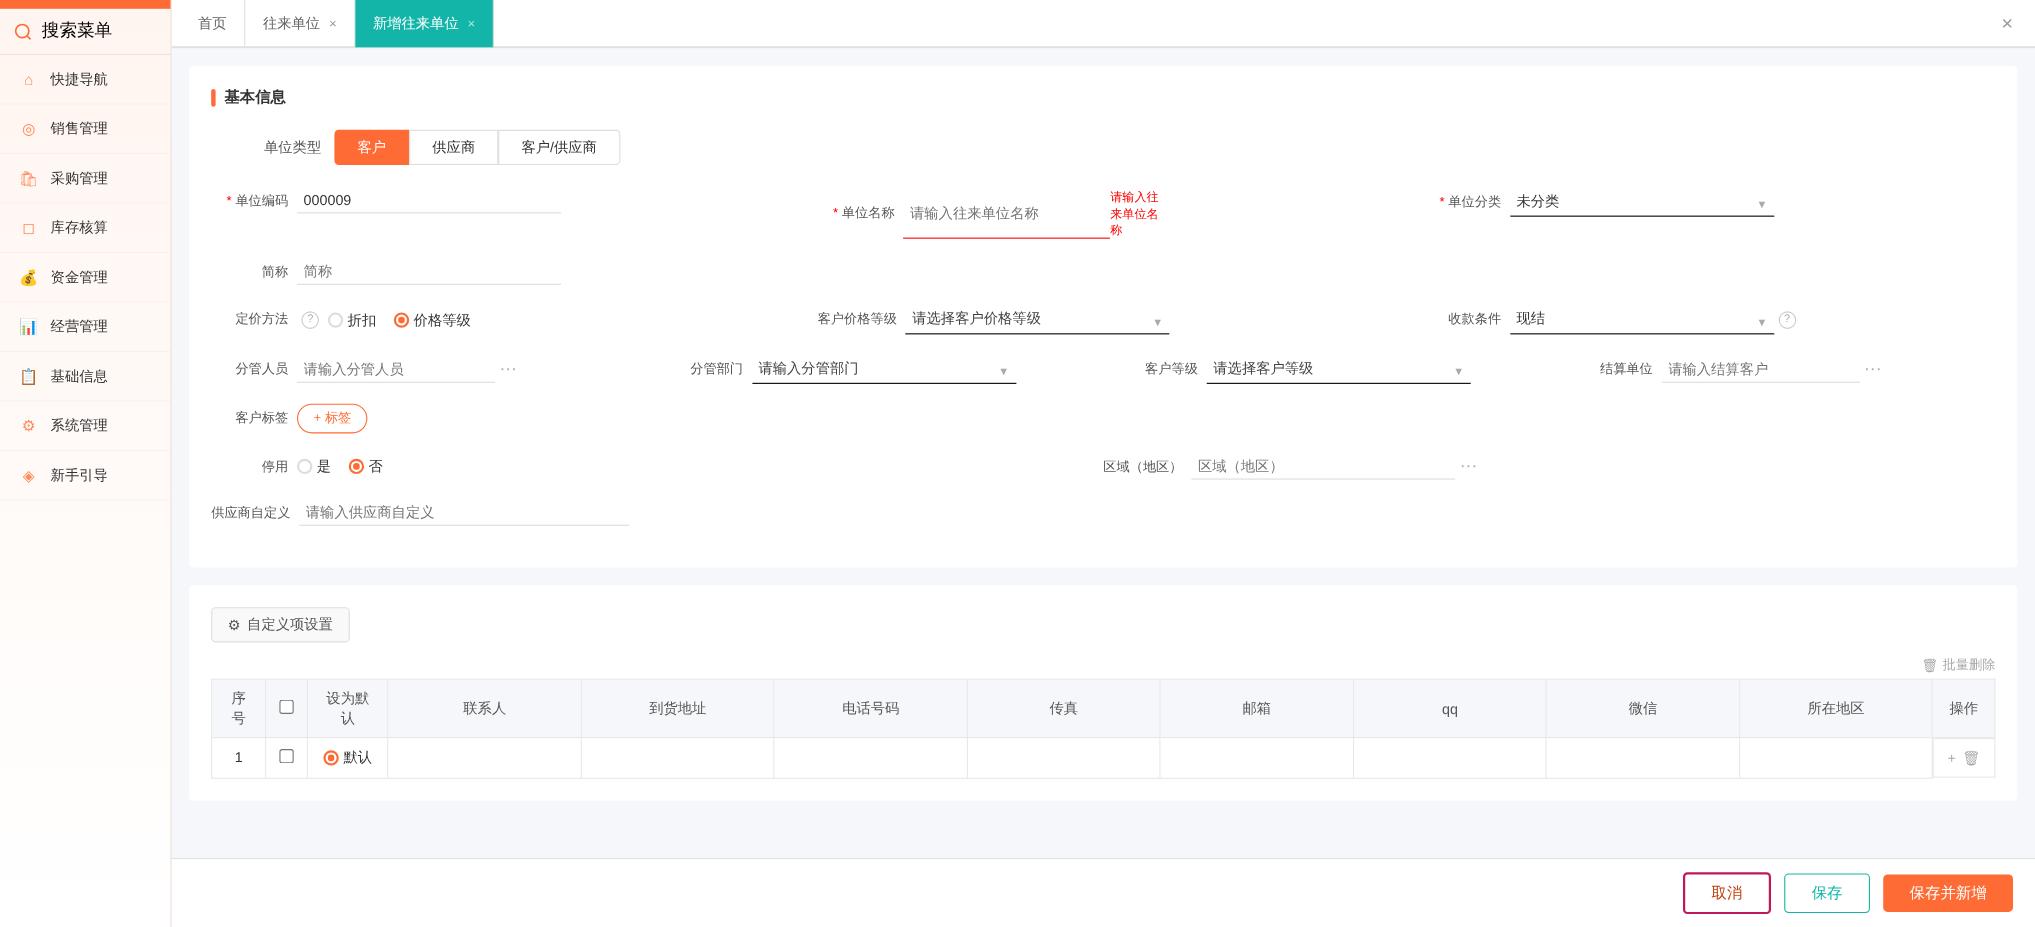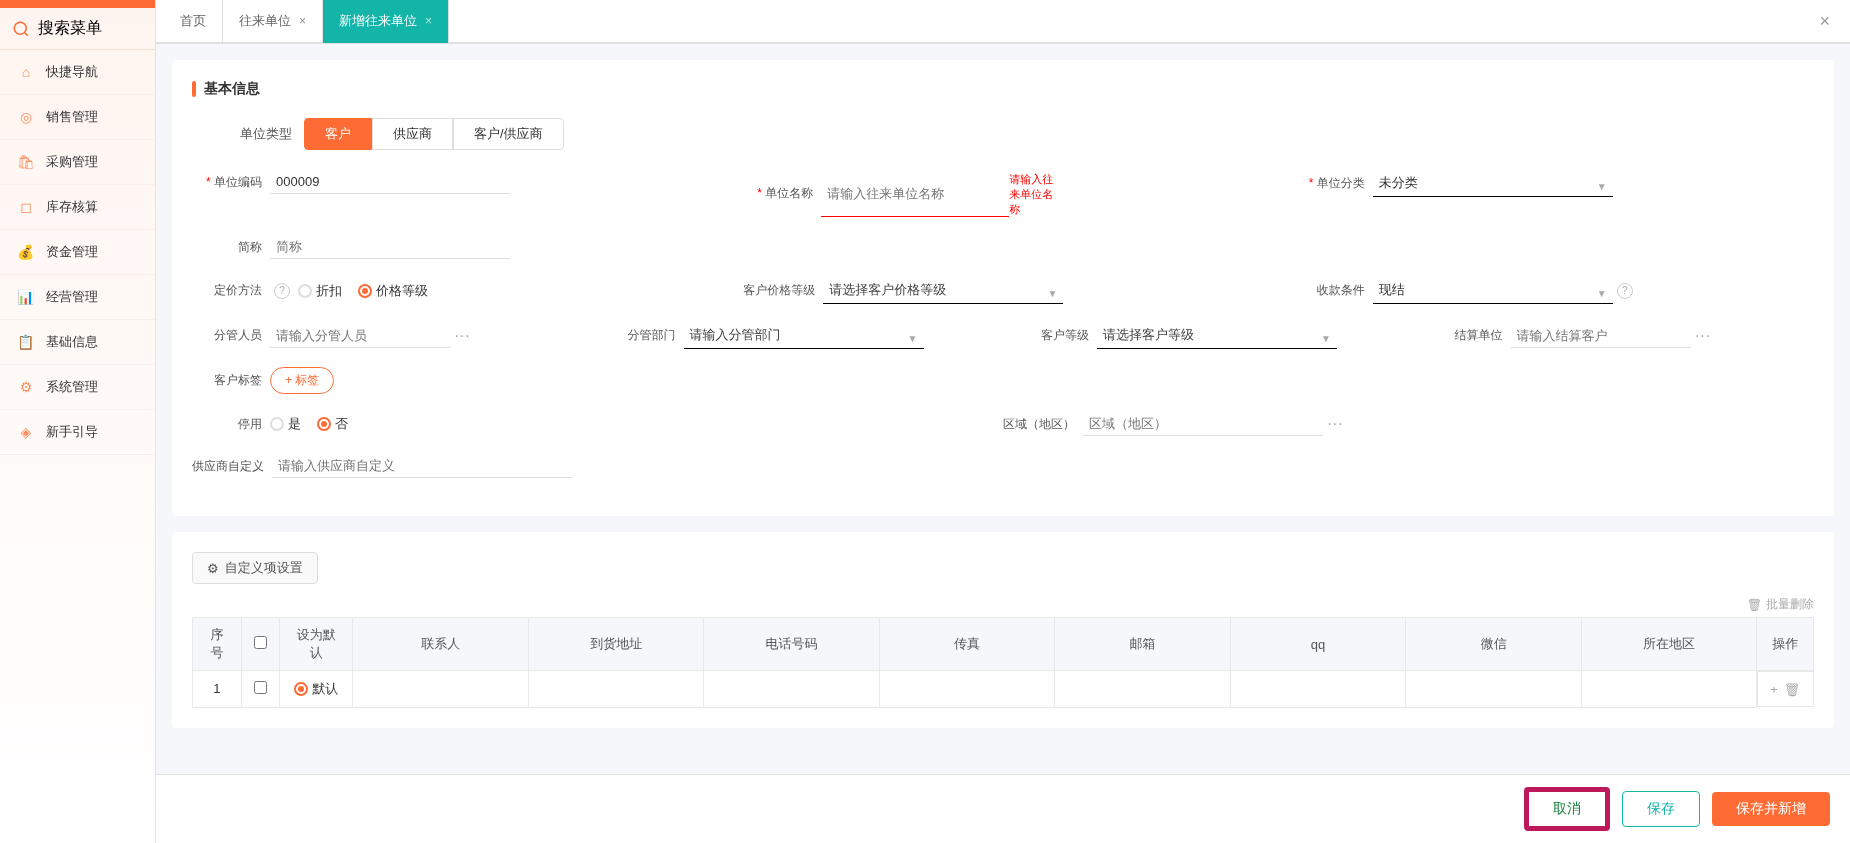--- a/index.html
+++ b/index.html
@@ -349,22 +349,22 @@
     }
     .btn {
       padding: 8px 24px;
       border-radius: 4px;
       font-size: 14px;
       cursor: pointer;
       border: none;
     }
     .btn-cancel {
       background: #fff;
-      border: 5px solid #be185d;
-      color: #15803d;
+      border: 2px solid #be185d;
+      color: #c2410c;
     }
     .btn-save {
       background: #fff;
       border: 1px solid #12b5a8;
       color: #12b5a8;
     }
     .btn-save-new {
       background: #ff6b35;
       color: #fff;
     }

